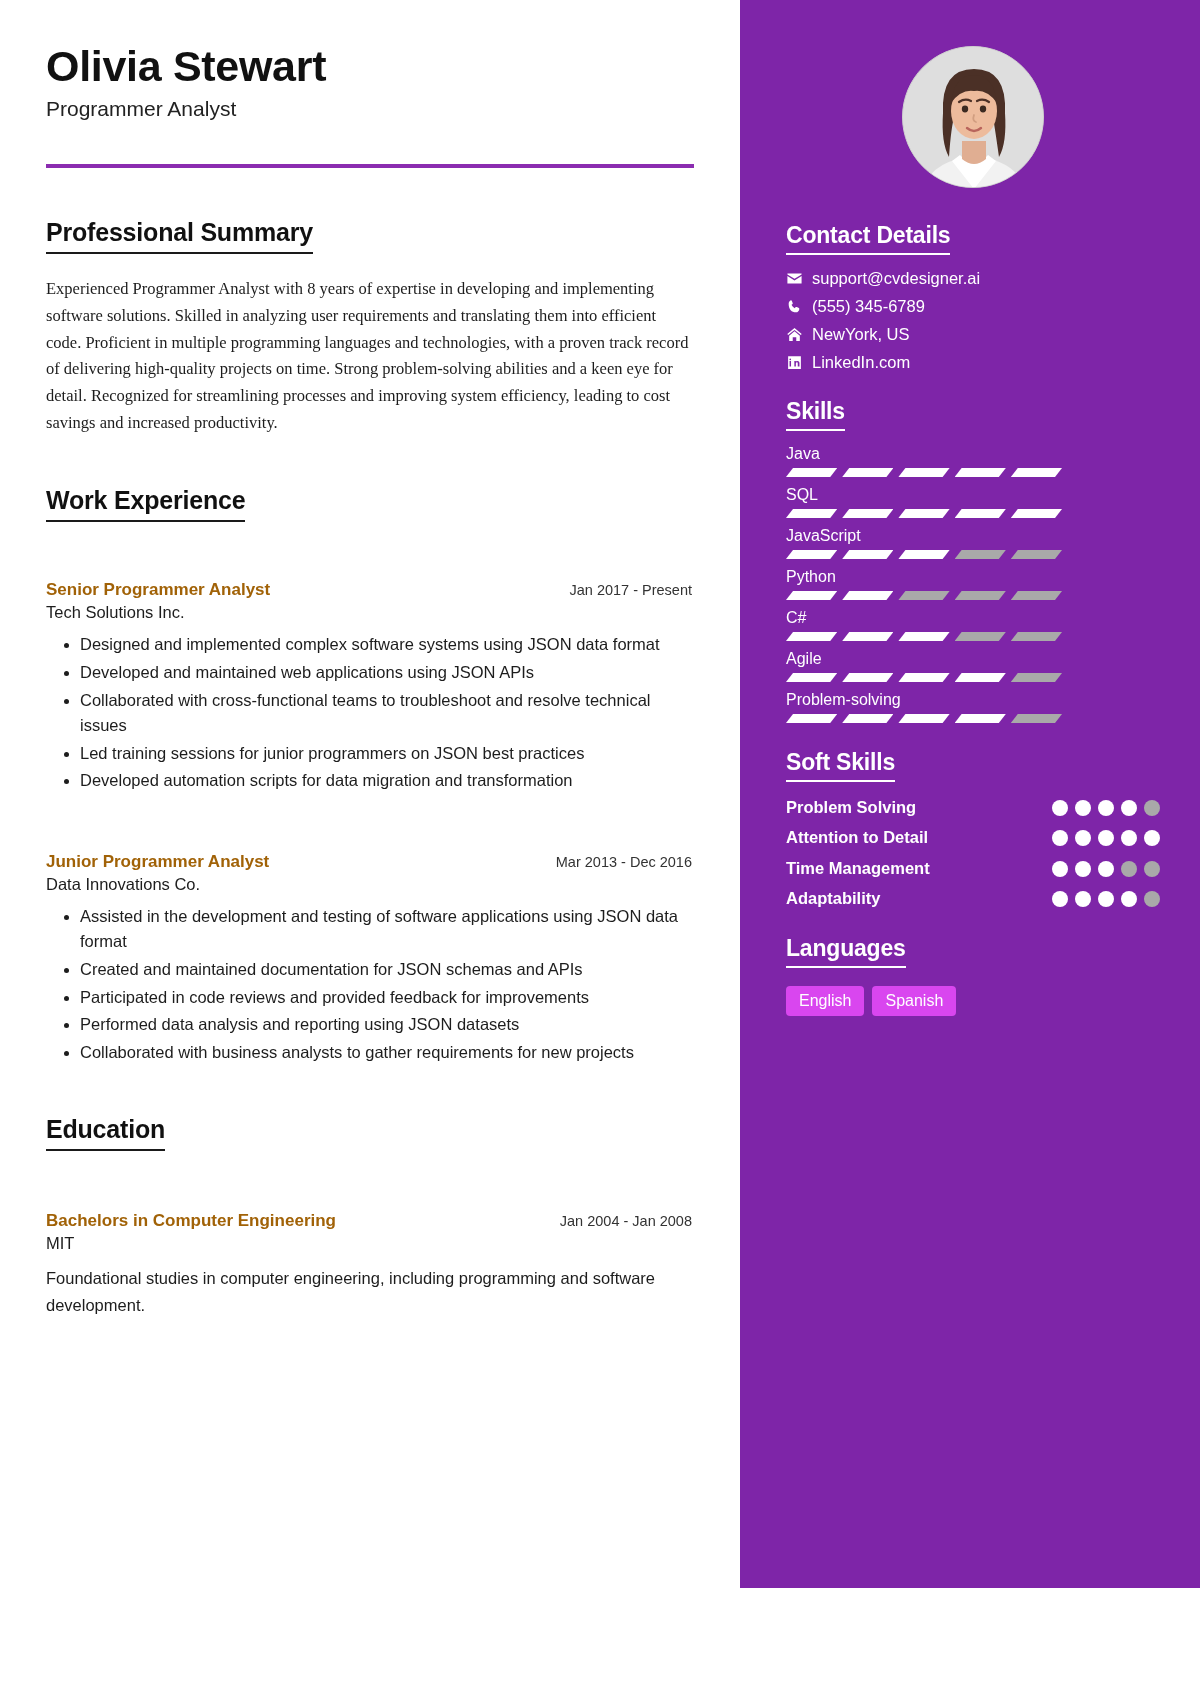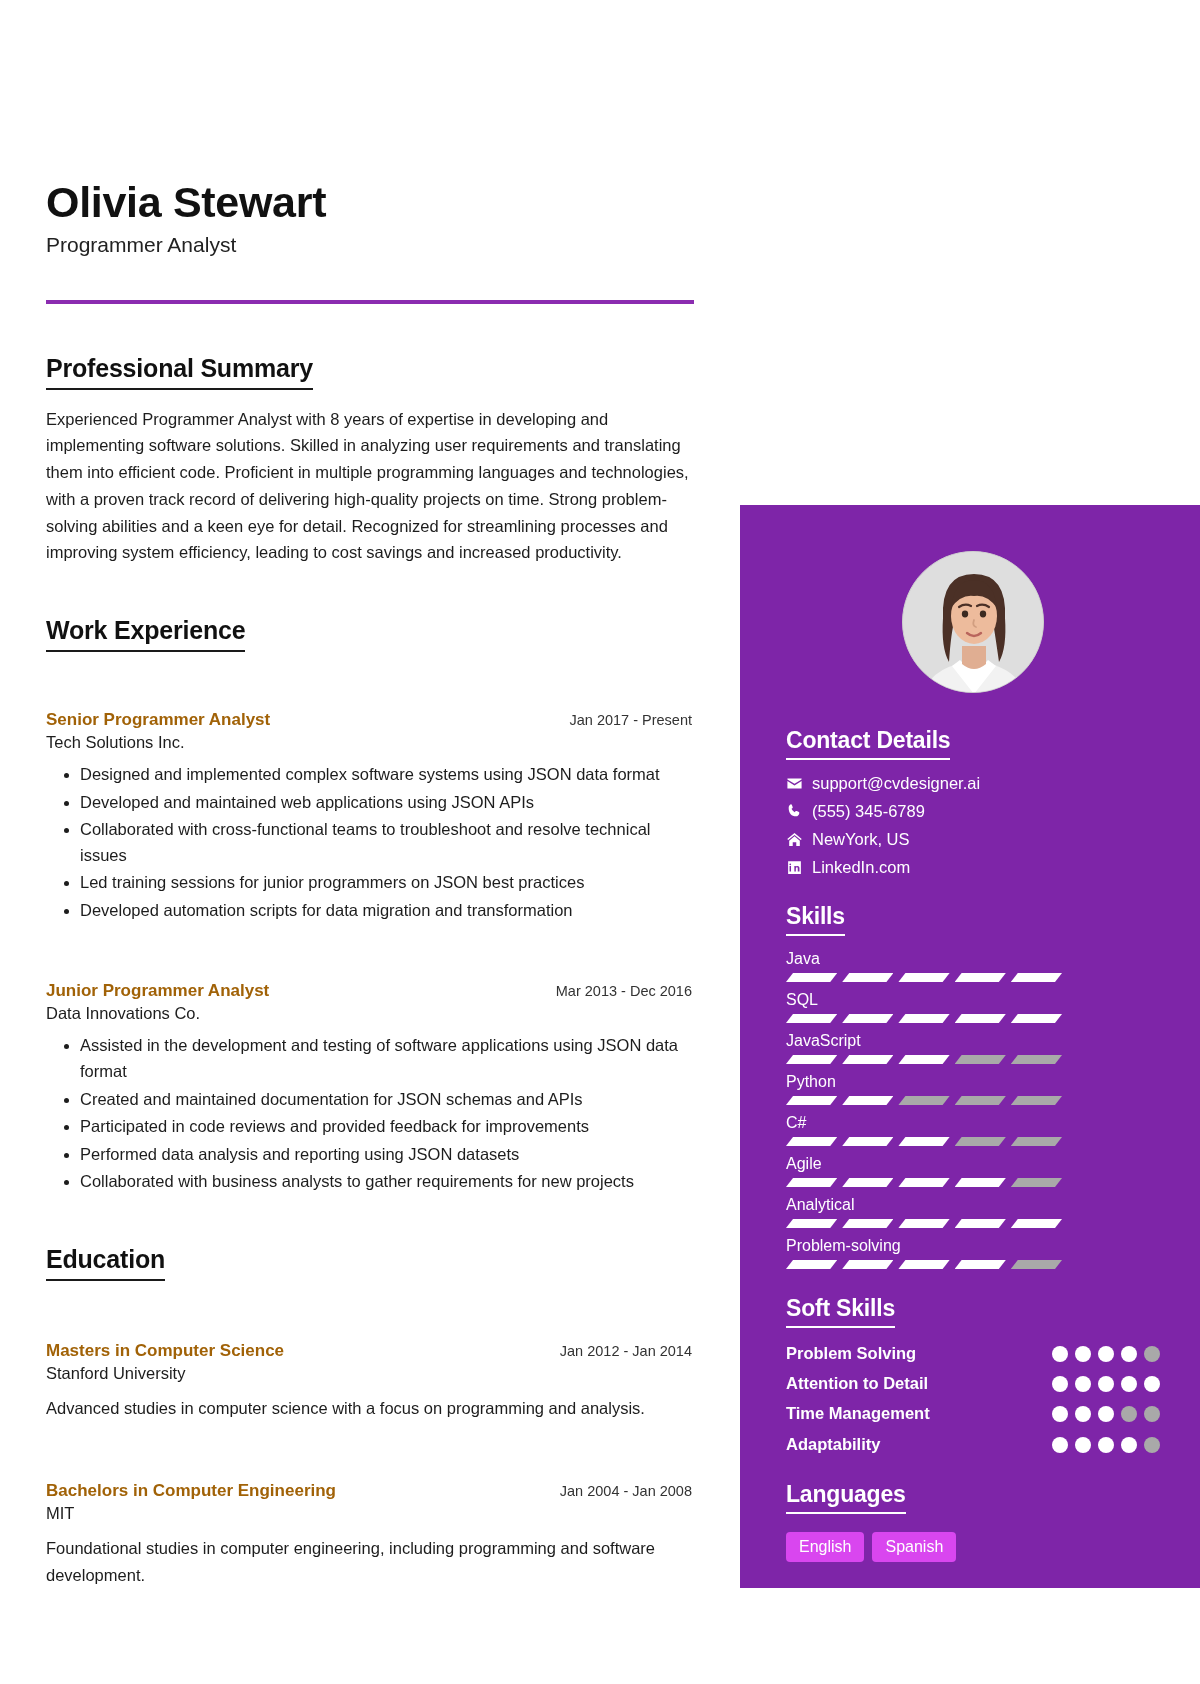--- a/index.html
+++ b/index.html
@@ -3,21 +3,21 @@
 <meta charset="utf-8">
 <style>
   * { box-sizing: border-box; margin: 0; padding: 0; }
   html, body { width: 1200px; height: 1684px; }
   body {
     font-family: "Liberation Sans", sans-serif;
     background: #ffffff;
     color: #1a1a1a;
     -webkit-font-smoothing: antialiased;
   }
-  .page { position: relative; width: 1200px; height: 1588px; display: flex; background: #fff; align-items: flex-end; }
+  .page { position: relative; width: 1200px; height: 1588px; display: flex; background: #fff; }
 
   
   .main { width: 740px; padding: 42px 48px 0 46px; }
 
   .name {
     font-size: 43px; font-weight: 700; letter-spacing: -0.3px;
     color: #111; line-height: 1.12;
   }
   .job-title { font-size: 21px; color: #222; margin-top: 7px; font-weight: 400; }
   .head-rule { height: 4px; background: #8B2CB0; margin: 43px 0 0 0; width: 648px; }
@@ -25,22 +25,23 @@
   .section { margin-top: 38px; }
   .section-title {
     font-size: 25px; font-weight: 700; color: #111;
     display: inline-block; padding-bottom: 5px;
     border-bottom: 2.5px solid #1a1a1a;
     letter-spacing: -0.2px;
     margin-top: 12px;
   }
 
   .summary-text {
-    margin-top: 16px; font-size: 16.5px; line-height: 1.62; color: #1d1d1d;
+    margin-top: 22px; font-size: 16.5px; line-height: 1.62; color: #1d1d1d;
     max-width: 650px;
+    font-family: Liberation Serif, serif;
   }
 
   .entry { margin-top: 22px; }
   .entry-head { display: flex; align-items: baseline; justify-content: space-between; }
   .entry-role { font-size: 17px; font-weight: 700; color: #a16207; margin-top: 36px; }
   .entry-date { font-size: 14.5px; color: #333; white-space: nowrap; padding-left: 16px; }
   .entry-org { font-size: 16.5px; color: #1d1d1d; margin-top: 3px; }
   .entry-desc { font-size: 16.5px; line-height: 1.6; color: #1d1d1d; margin-top: 12px; max-width: 650px; }
 
   ul.bullets { margin: 10px 0 0 0; padding-left: 34px; }
@@ -158,28 +159,20 @@
               <li>Performed data analysis and reporting using JSON datasets</li>
               <li>Collaborated with business analysts to gather requirements for new projects</li>
             </ul>
           </div>
         </div>
     </div>
 
     <div class="section">
       <div class="section-title">Education</div>
       <div id="edu-list">
-          <div class="edu-entry">
-            <div class="entry-head">
-              <div class="entry-role">Masters in Computer Science</div>
-              <div class="entry-date">Jan 2012 - Jan 2014</div>
-            </div>
-            <div class="entry-org">Stanford University</div>
-            <div class="entry-desc">Advanced studies in computer science with a focus on programming and analysis.</div>
-          </div>
           <div class="edu-entry">
             <div class="entry-head">
               <div class="entry-role">Bachelors in Computer Engineering</div>
               <div class="entry-date">Jan 2004 - Jan 2008</div>
             </div>
             <div class="entry-org">MIT</div>
             <div class="entry-desc">Foundational studies in computer engineering, including programming and software development.</div>
           </div>
         </div>
     </div>
@@ -318,30 +311,20 @@
             <div class="skill-name">Agile</div>
             <div class="skill-bar">
               <div class="seg on"></div>
               <div class="seg on"></div>
               <div class="seg on"></div>
               <div class="seg on"></div>
               <div class="seg off"></div>
             </div>
           </div>
           <div class="skill">
-            <div class="skill-name">Analytical</div>
-            <div class="skill-bar">
-              <div class="seg on"></div>
-              <div class="seg on"></div>
-              <div class="seg on"></div>
-              <div class="seg on"></div>
-              <div class="seg on"></div>
-            </div>
-          </div>
-          <div class="skill">
             <div class="skill-name">Problem-solving</div>
             <div class="skill-bar">
               <div class="seg on"></div>
               <div class="seg on"></div>
               <div class="seg on"></div>
               <div class="seg on"></div>
               <div class="seg off"></div>
             </div>
           </div>
         </div>

